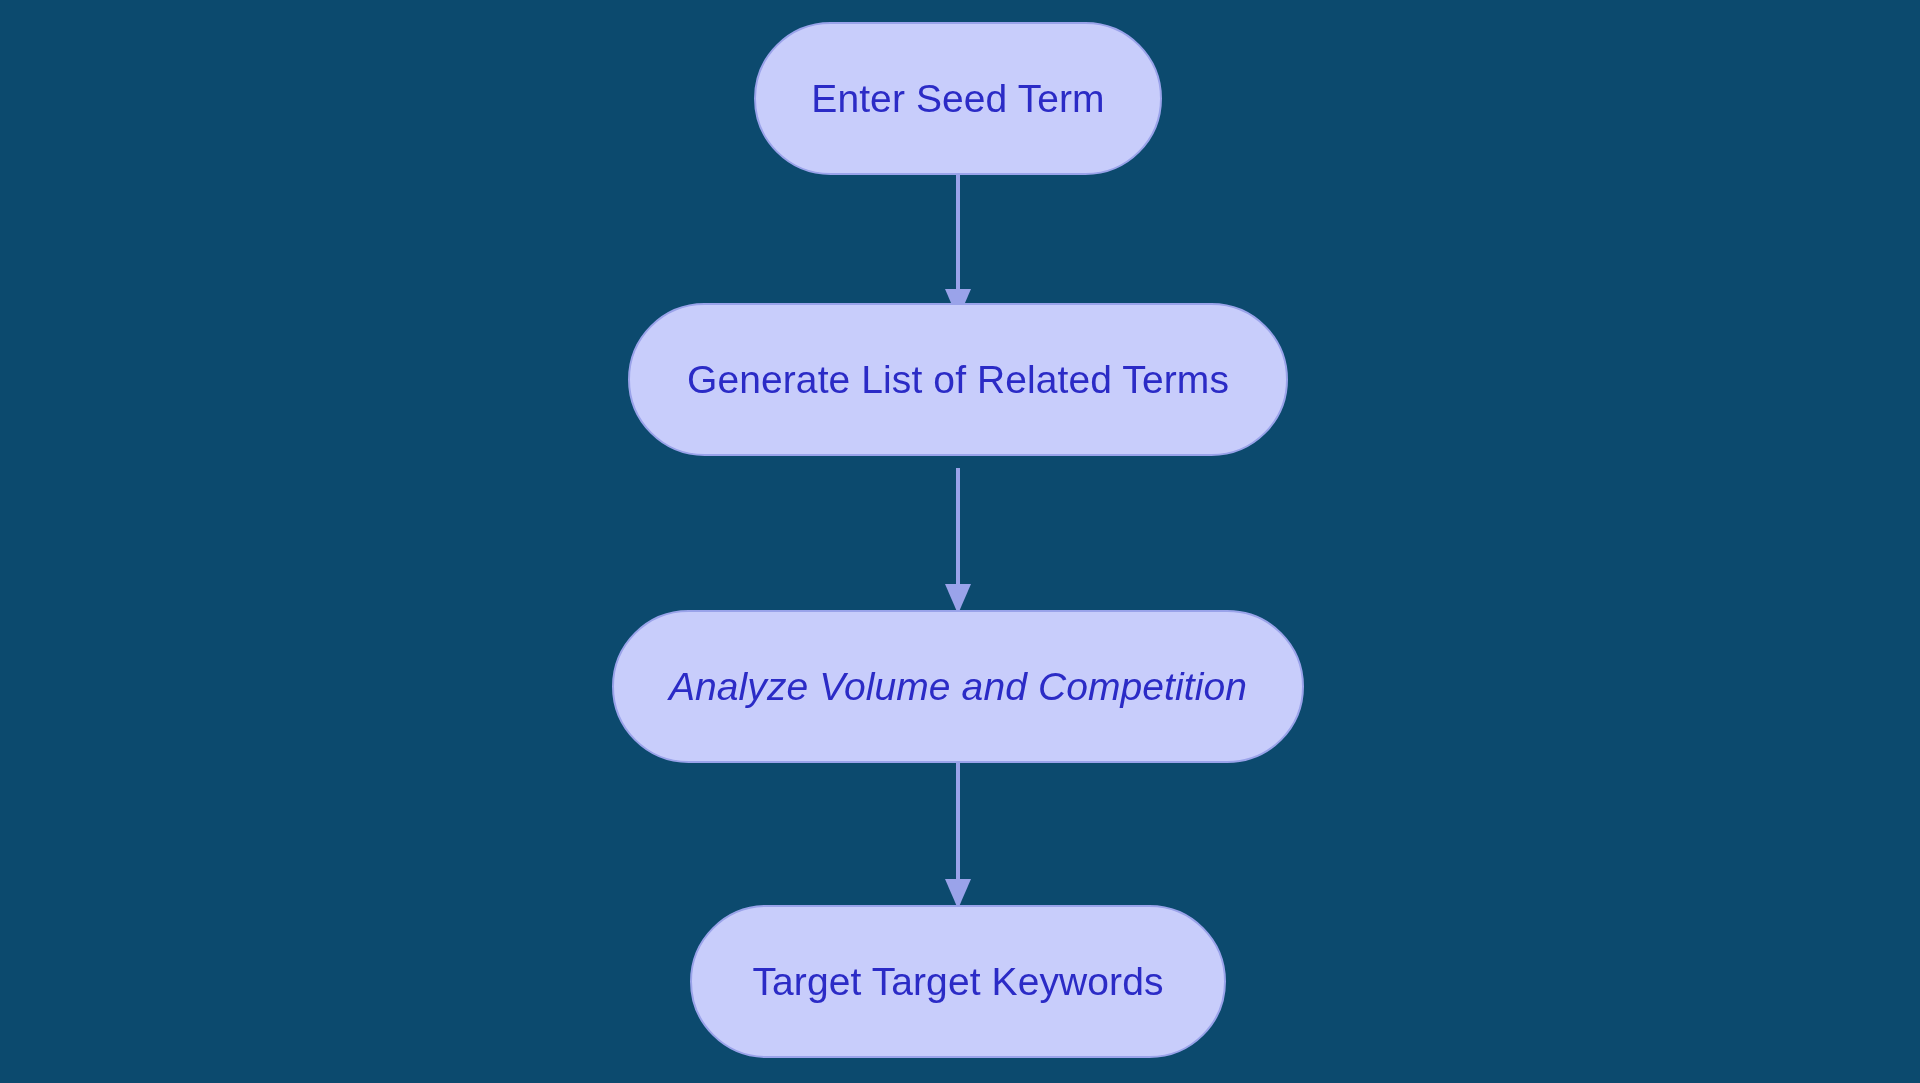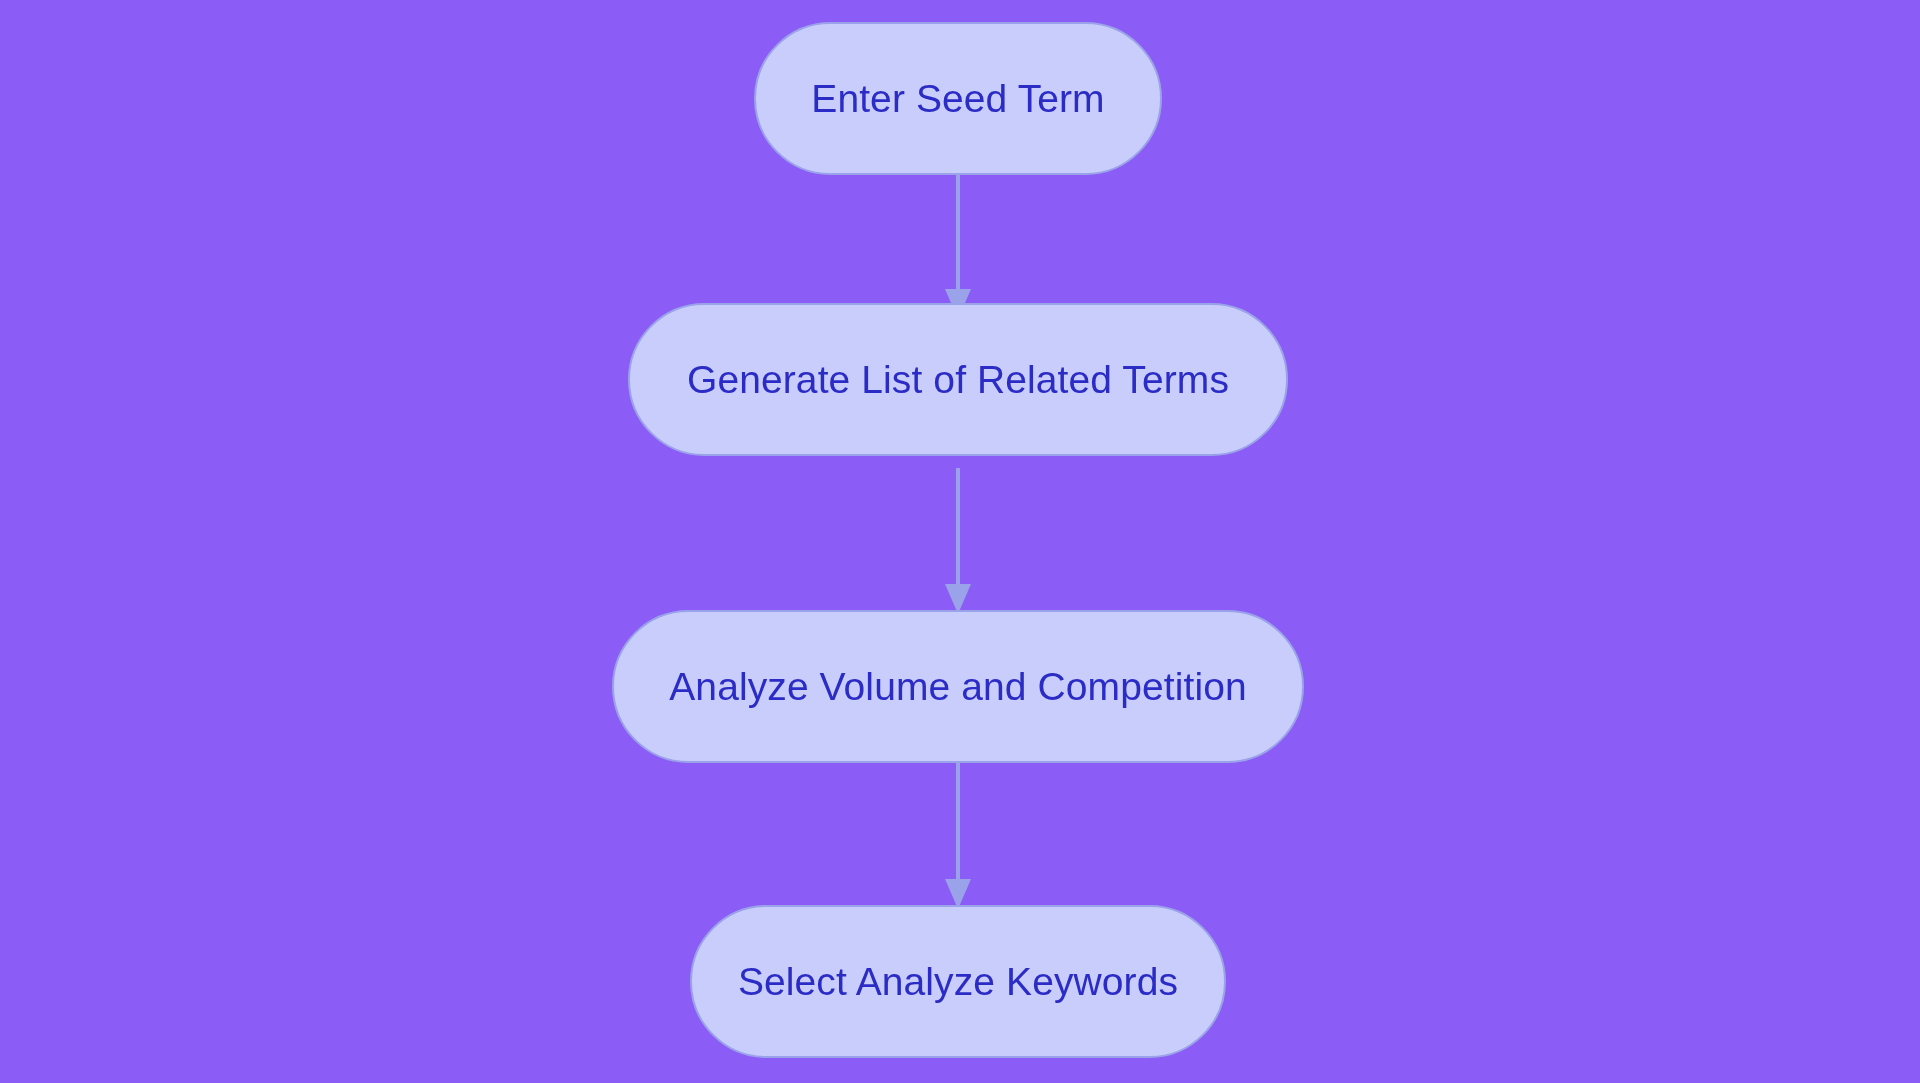--- a/index.html
+++ b/index.html
@@ -12,21 +12,21 @@
     width: 1920px;
     height: 1083px;
     overflow: hidden;
     font-family: "Liberation Sans", "DejaVu Sans", sans-serif;
   }
 
   #flowchart-canvas {
     position: relative;
     width: 1920px;
     height: 1083px;
-    background: #8b5cf6;
+    background: #0c4a6e;
   }
 
   .flow-node {
     position: absolute;
     box-sizing: border-box;
     display: flex;
     align-items: center;
     justify-content: center;
     background: #c8cdfb;
     border: 2px solid #9aa3ea;
@@ -42,21 +42,21 @@
     font-size: 39px;
     font-weight: 400;
     letter-spacing: 0.1px;
     white-space: nowrap;
     line-height: 1;
     user-select: none;
   }
 
   #node-enter-seed-term   { top: 22px;  width: 408px; }
   #node-generate-list     { top: 303px; width: 660px; }
-  #node-analyze-volume    { top: 610px; width: 692px; }
+  #node-analyze-volume    { top: 610px; width: 692px; font-style: italic; }
   #node-select-keywords   { top: 905px; width: 536px; }
 
   .flow-connector {
     position: absolute;
     left: 958px;
     transform: translateX(-50%);
     width: 40px;
     overflow: visible;
   }
   #connector-1 { top: 173px; height: 146px; }
@@ -97,16 +97,16 @@
   </div>
 
   <div class="flow-connector" id="connector-3">
     <svg width="40" height="146" viewBox="0 0 40 146" xmlns="http://www.w3.org/2000/svg">
       <line x1="20" y1="0" x2="20" y2="124" stroke="#9aa3ea" stroke-width="4"></line>
       <polygon points="20,146 7,116 33,116" fill="#9aa3ea"></polygon>
     </svg>
   </div>
 
   <div class="flow-node" id="node-select-keywords">
-    <span class="flow-node-label">Select Analyze Keywords</span>
+    <span class="flow-node-label">Target Target Keywords</span>
   </div>
 
 </div>
 
 </body></html>

